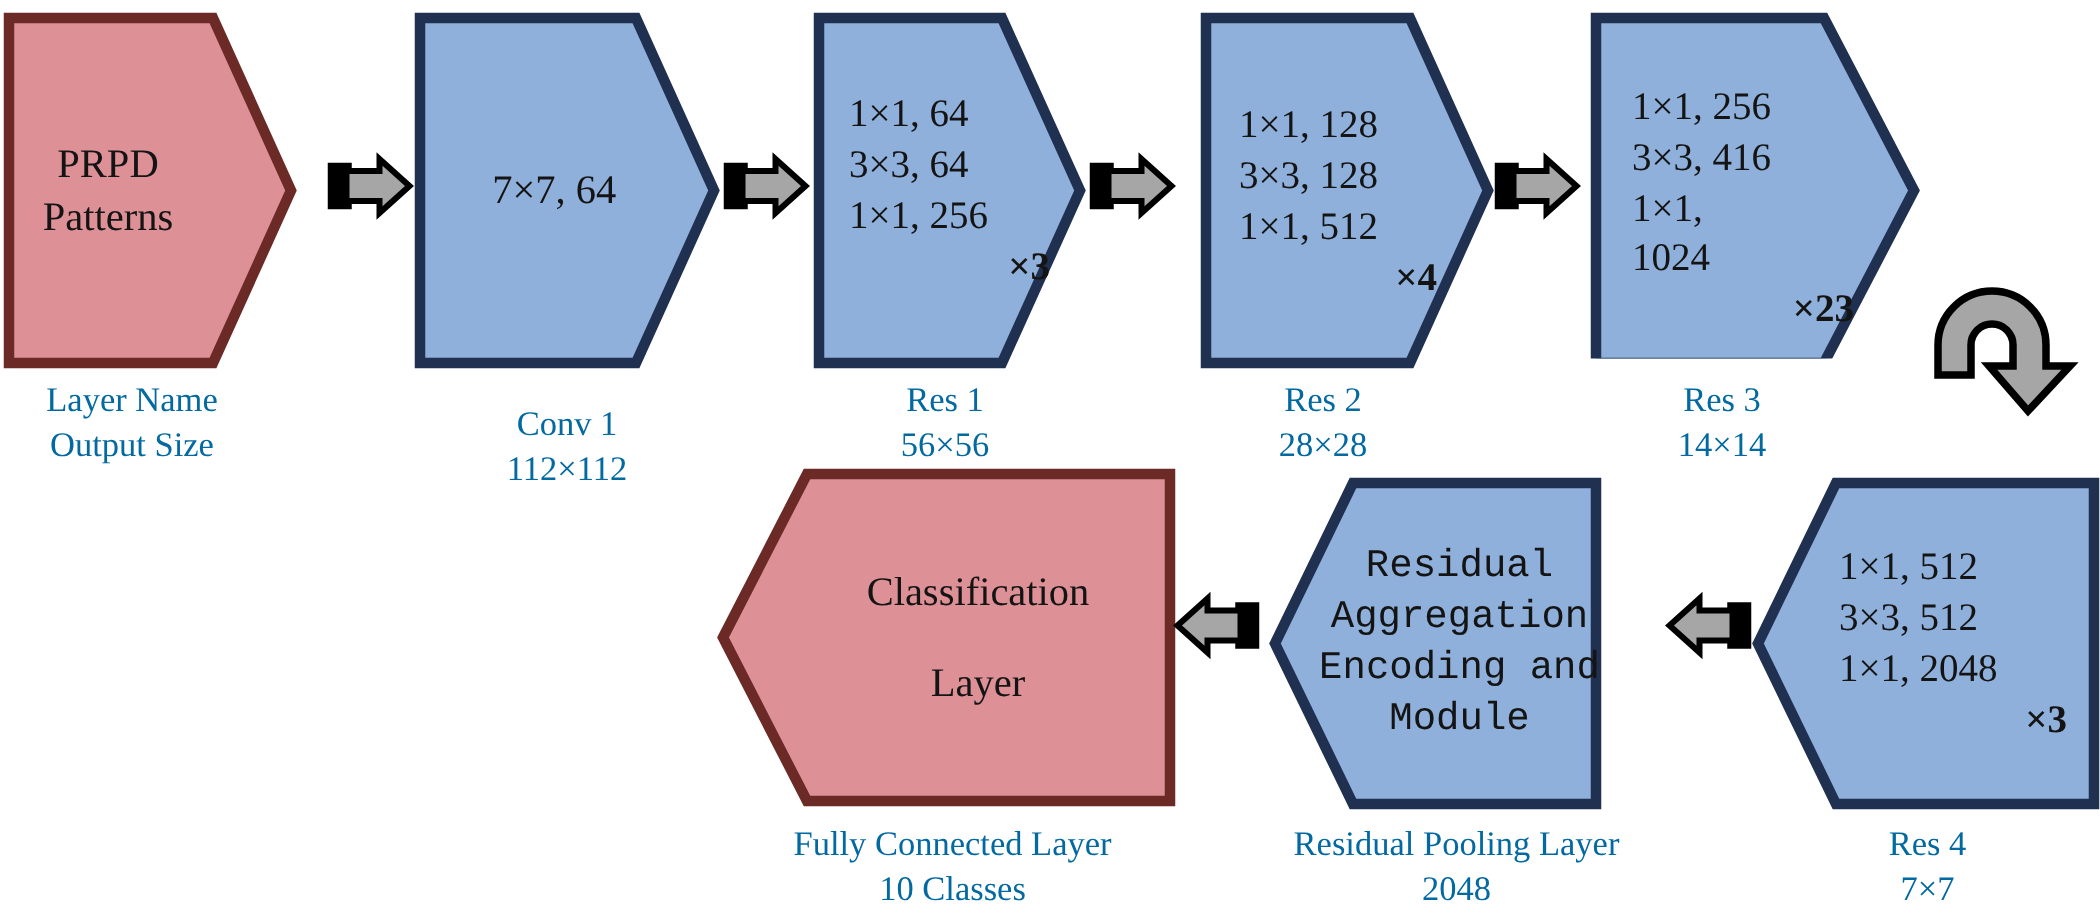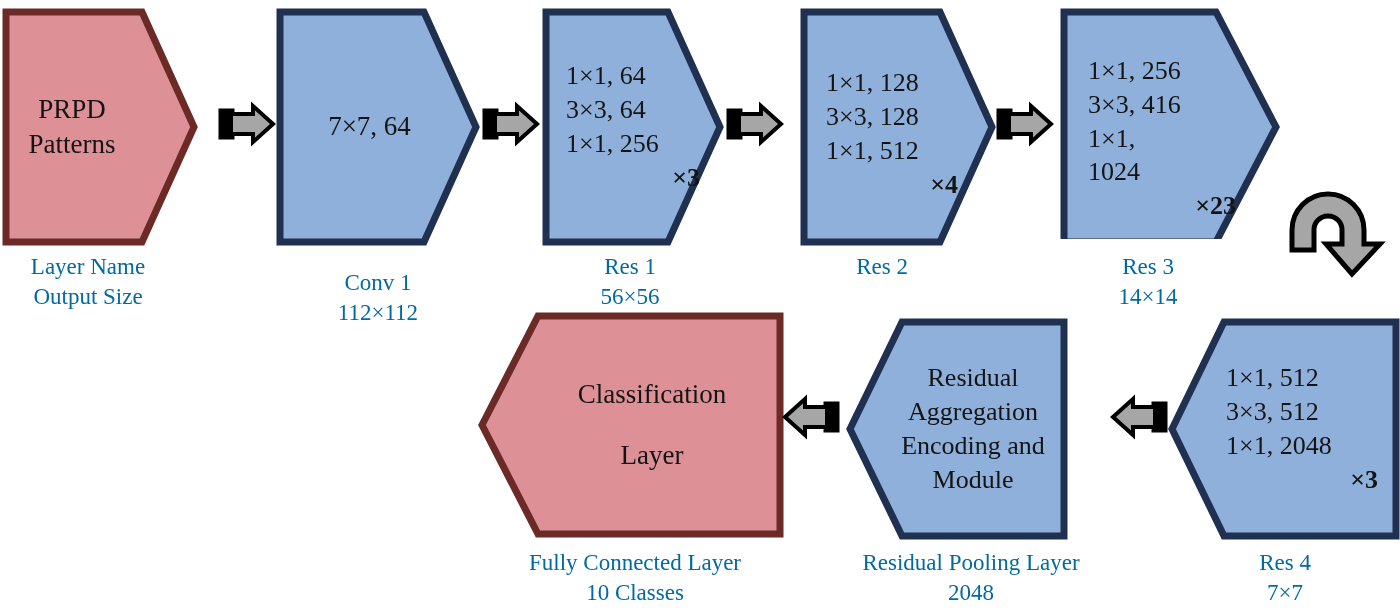--- a/index.html
+++ b/index.html
@@ -132,20 +132,21 @@
   <div class="caption" style="left:288px;top:268px;width:180px;">
     <span class="c1">Conv 1</span>
     <span class="c2">112×112</span>
   </div>
   <div class="caption" style="left:540px;top:252px;width:180px;">
     <span class="c1">Res 1</span>
     <span class="c2">56×56</span>
   </div>
   <div class="caption" style="left:792px;top:252px;width:180px;text-align:center;">
     <span class="c1">Res 2</span>
+    <span class="c2">28×28</span>
   </div>
   <div class="caption" style="left:1058px;top:252px;width:180px;">
     <span class="c1">Res 3</span>
     <span class="c2">14×14</span>
   </div>
 
   <div class="node" style="left:478px;top:312px;width:306px;height:226px;">
     <svg width="306" height="226" viewBox="0 0 306 226">
       <polygon points="4,113 60,4 302,4 302,222 60,222" fill="#dd9197" stroke="#6b2a26" stroke-width="7" stroke-linejoin="miter"></polygon>
     </svg>
@@ -159,21 +160,21 @@
     <svg width="58" height="42" viewBox="0 0 58 42">
       <rect x="43" y="7" width="13" height="28" fill="#000" stroke="#000" stroke-width="3"></rect>
       <polygon points="45,11 23,11 23,3 3,21 23,39 23,31 45,31" fill="#a6a6a6" stroke="#000" stroke-width="4" stroke-linejoin="miter"></polygon>
     </svg>
   </div>
 
   <div class="node" style="left:846px;top:318px;width:222px;height:222px;">
     <svg width="222" height="222" viewBox="0 0 222 222">
       <polygon points="56,4 218,4 218,218 56,218 4,111" fill="#8fb0da" stroke="#1f3050" stroke-width="7" stroke-linejoin="miter"></polygon>
     </svg>
-    <div class="txt" style="padding-left:38px;padding-right:6px;">
+    <div class="txt" style="padding-left:38px;padding-right:6px;font-family:Liberation Mono, monospace;">
       <div class="line">Residual</div>
       <div class="line">Aggregation</div>
       <div class="line">Encoding and</div>
       <div class="line">Module</div>
     </div>
   </div>
 
   <div class="arrow" style="left:1110px;top:396px;">
     <svg width="58" height="42" viewBox="0 0 58 42">
       <rect x="43" y="7" width="13" height="28" fill="#000" stroke="#000" stroke-width="3"></rect>

